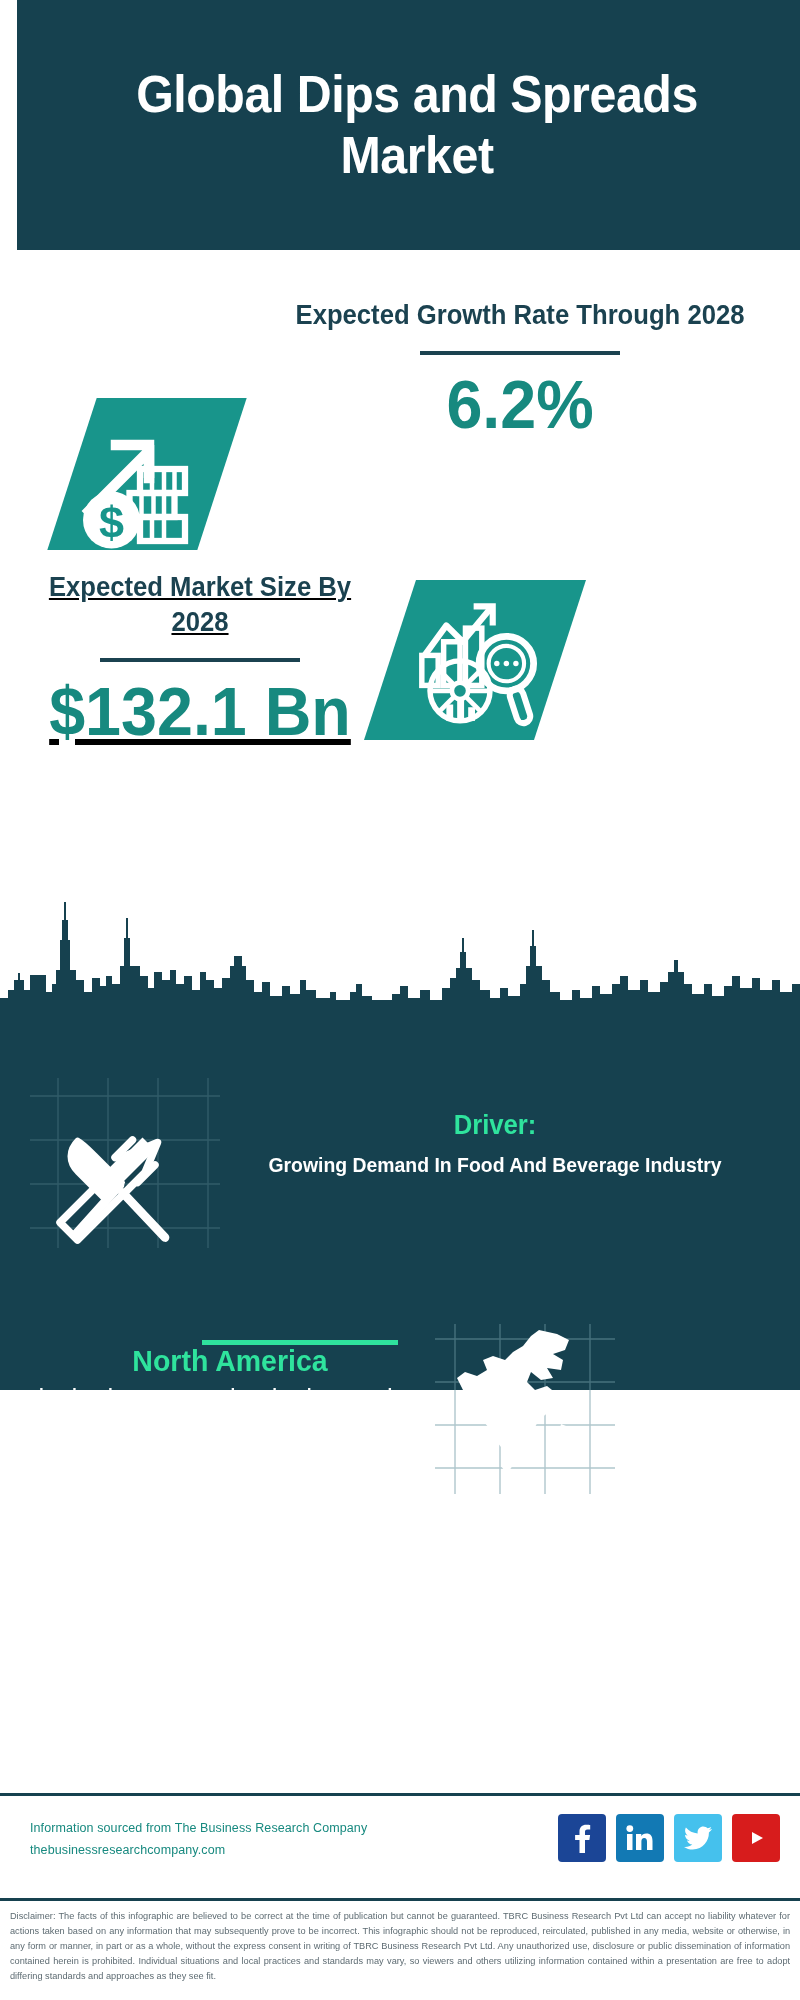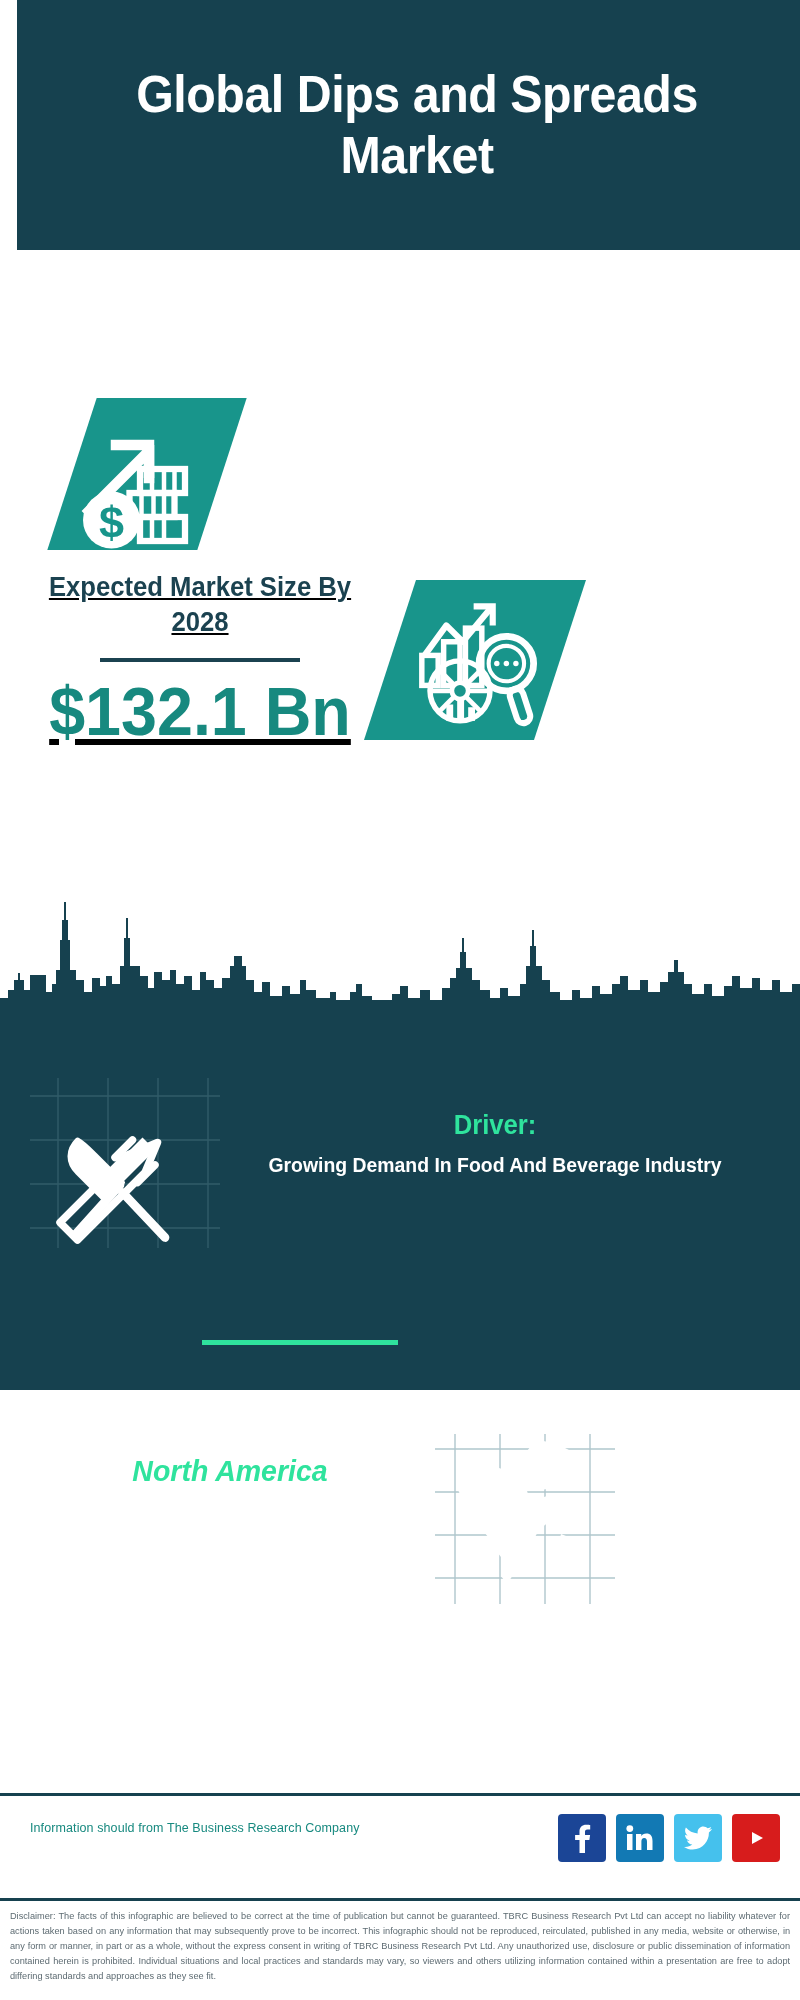--- a/index.html
+++ b/index.html
@@ -78,21 +78,21 @@
   .driver-body {
     color:#ffffff; font-size:20px; font-weight:bold; line-height:1.45;
     margin-top:10px; transform:scaleX(0.97);
   }
 
   .mint-rule {
     position:absolute; left:202px; top:1340px; width:196px; height:5px;
     background:#2fe39d;
   }
 
-  .region-block { position:absolute; left:0; top:1444px; width:708px; height:180px;font-style:italic; }
+  .region-block { position:absolute; left:0; top:1334px; width:708px; height:180px; }
   .region-text { position:absolute; left:20px; top:10px; width:420px; text-align:center; }
   .region-name {
     color:#2fe39d; font-size:30px; font-weight:bold; transform:scaleX(0.95);
   }
   .region-sub {
     color:#ffffff; font-size:27px; line-height:1.32; margin-top:4px;
     transform:scaleX(0.96);
   }
   .map-wrap { position:absolute; left:435px; top:-10px; width:180px; height:170px; }
 
@@ -152,20 +152,25 @@
         <line x1="53" y1="62" x2="53" y2="78" stroke="#fff" stroke-width="3"></line>
         <line x1="61" y1="62" x2="61" y2="78" stroke="#fff" stroke-width="3"></line>
         <line x1="68" y1="62" x2="68" y2="78" stroke="#fff" stroke-width="3"></line>
         <rect x="52" y="78" width="30" height="16" fill="none" stroke="#fff" stroke-width="4.2"></rect>
         <line x1="60" y1="78" x2="60" y2="94" stroke="#fff" stroke-width="3"></line>
         <line x1="68" y1="78" x2="68" y2="94" stroke="#fff" stroke-width="3"></line>
 
         <circle cx="33" cy="80" r="19" fill="#ffffff"></circle>
         <text x="33" y="92" font-family="Liberation Sans, sans-serif" font-size="30" font-weight="bold" fill="#18958b" text-anchor="middle">$</text>
       </svg>
+    </div>
+    <div class="stat1-text">
+      <div class="stat-label">Expected Growth Rate Through 2028</div>
+      <div class="rule"></div>
+      <div class="stat-value">6.2%</div>
     </div>
   </div>
 
   <div class="stat2">
     <div class="para para-2"></div>
     <div class="icon-2">
       <svg viewBox="0 0 110 110" width="150" height="155">
 
         <path d="M18 52 L34 30 L46 42 L66 18" fill="none" stroke="#fff" stroke-width="4.5" stroke-linejoin="round"></path>
         <path d="M54 16 L68 16 L68 30" fill="none" stroke="#fff" stroke-width="4.5"></path>
@@ -276,21 +281,22 @@
         </g>
         <path fill="#ffffff" d="M104 6 L122 10 L134 16 L130 26 L118 30 L128 36 L126 46 L112 44 L118 54 L106 56 L96 48 L92 58 L100 66 L112 62 L122 70 L134 66 L140 74 L128 84 L116 86 L104 96 L96 110 L86 122 L80 138 L72 150 L66 142 L70 128 L62 118 L54 104 L44 92 L36 78 L28 66 L22 54 L30 48 L42 52 L52 46 L48 36 L58 32 L70 36 L78 28 L88 22 L96 12 Z"></path>
         <path fill="#ffffff" d="M142 88 L152 92 L150 100 L140 98 Z"></path>
         <path fill="#ffffff" d="M126 100 L136 104 L132 112 L124 108 Z"></path>
       </svg>
     </div>
   </div>
 
   <div class="sourcebar">
     <div class="source-text">
-      <div class="source-line">Information should from The Business Research Company</div>
+      <div class="source-line">Information sourced from The Business Research Company</div>
+      <div class="source-line">thebusinessresearchcompany.com</div>
     </div>
     <div class="social">
       <div class="sq fb">
         <svg width="26" height="30" viewBox="0 0 26 30">
             <path fill="#fff" d="M16 30V17h4.4l.7-5H16V8.8c0-1.5.4-2.4 2.5-2.4h2.7V1.9C20.7 1.8 19.1 1.7 17.2 1.7c-4 0-6.7 2.4-6.7 6.8V12H6.1v5h4.4v13z"></path>
           </svg>
       </div>
       <div class="sq li">
         <svg width="28" height="26" viewBox="0 0 28 26">
           <rect x="1" y="9" width="5.5" height="16" fill="#fff"></rect>

